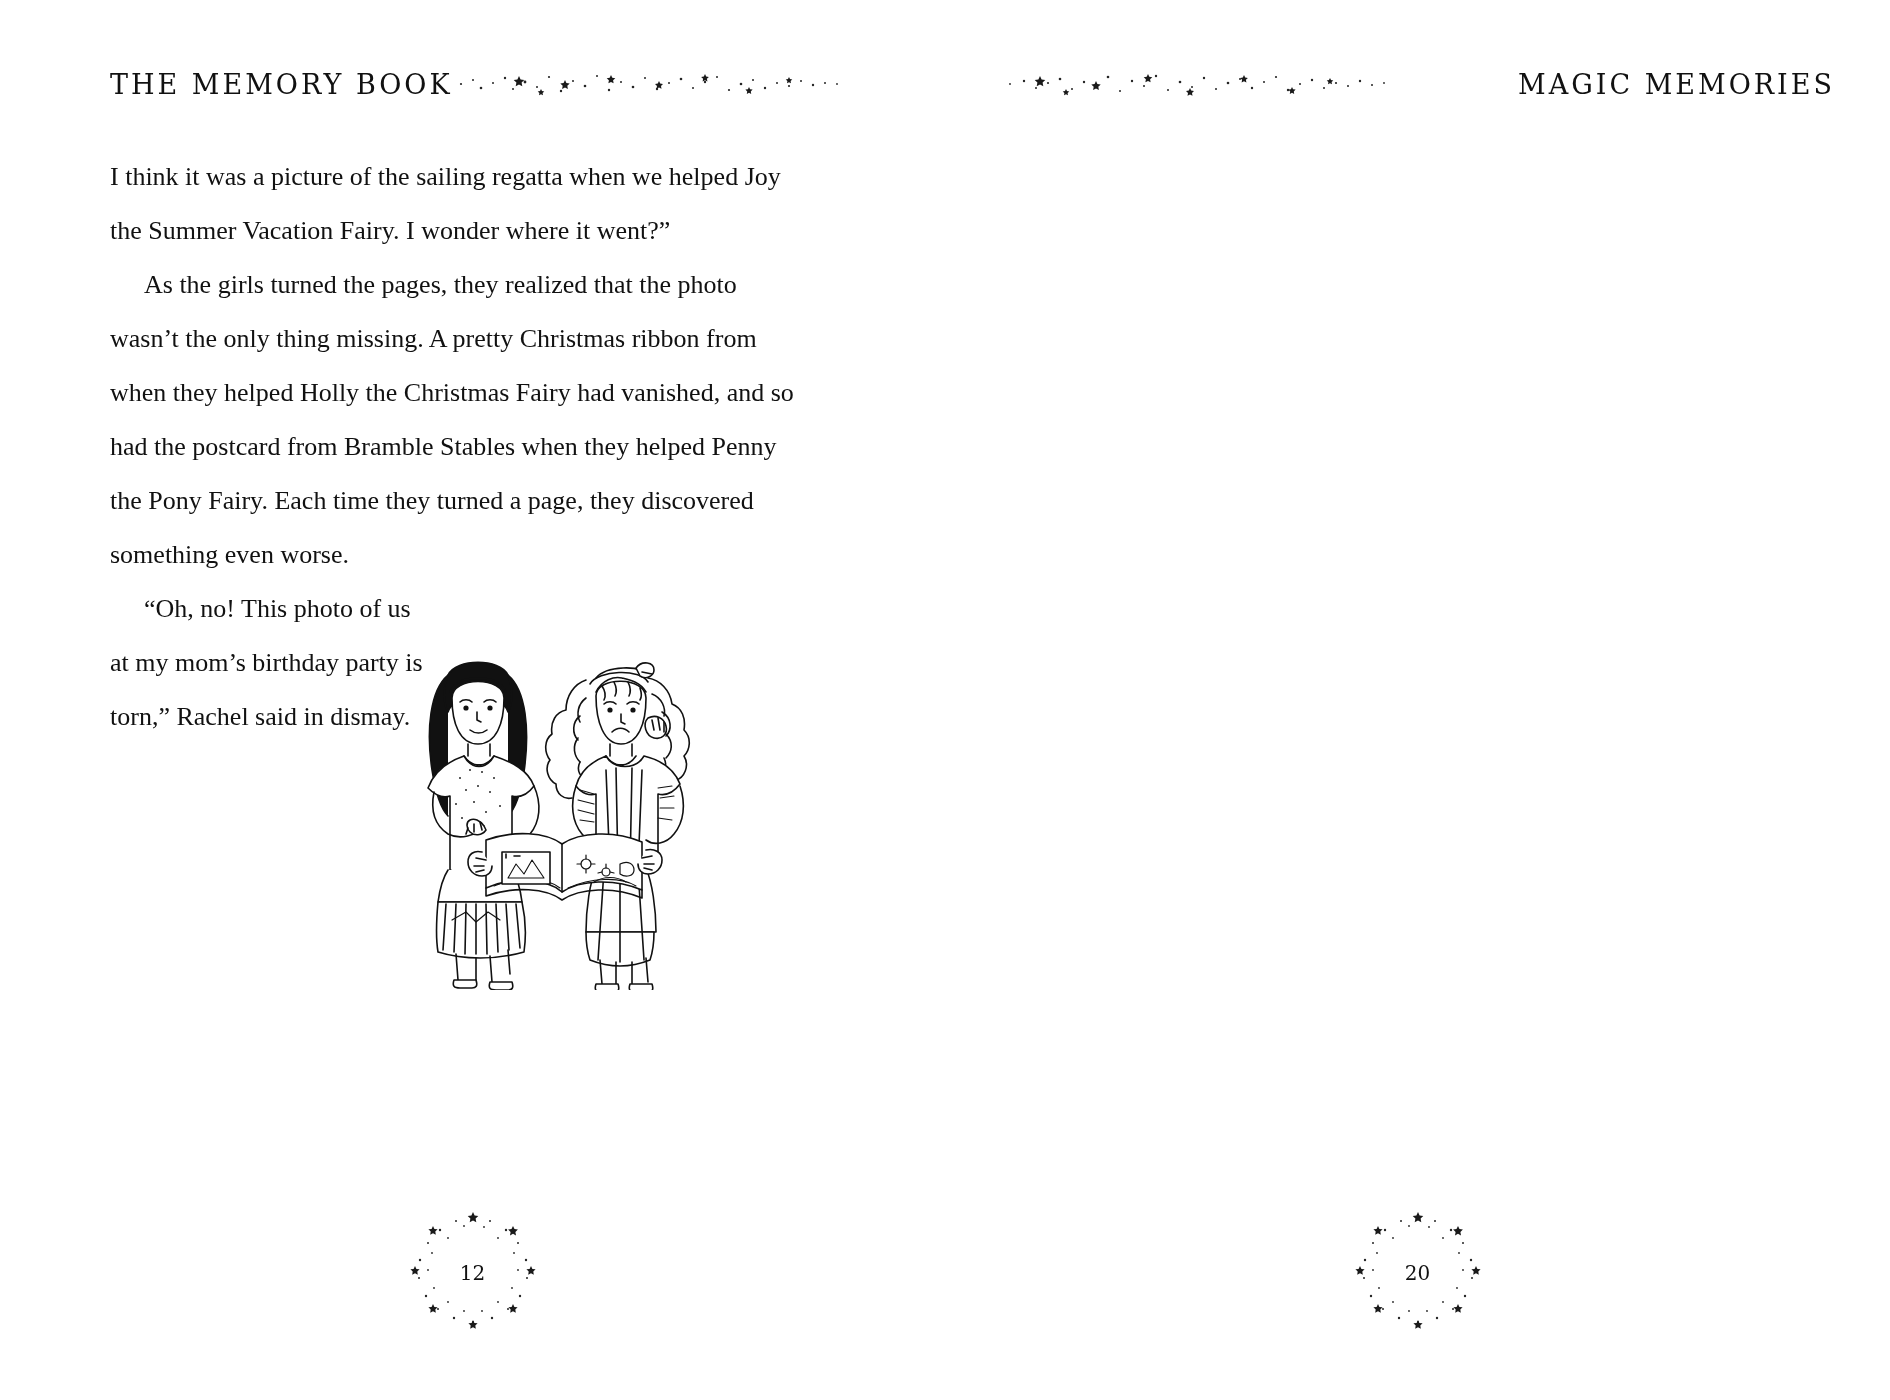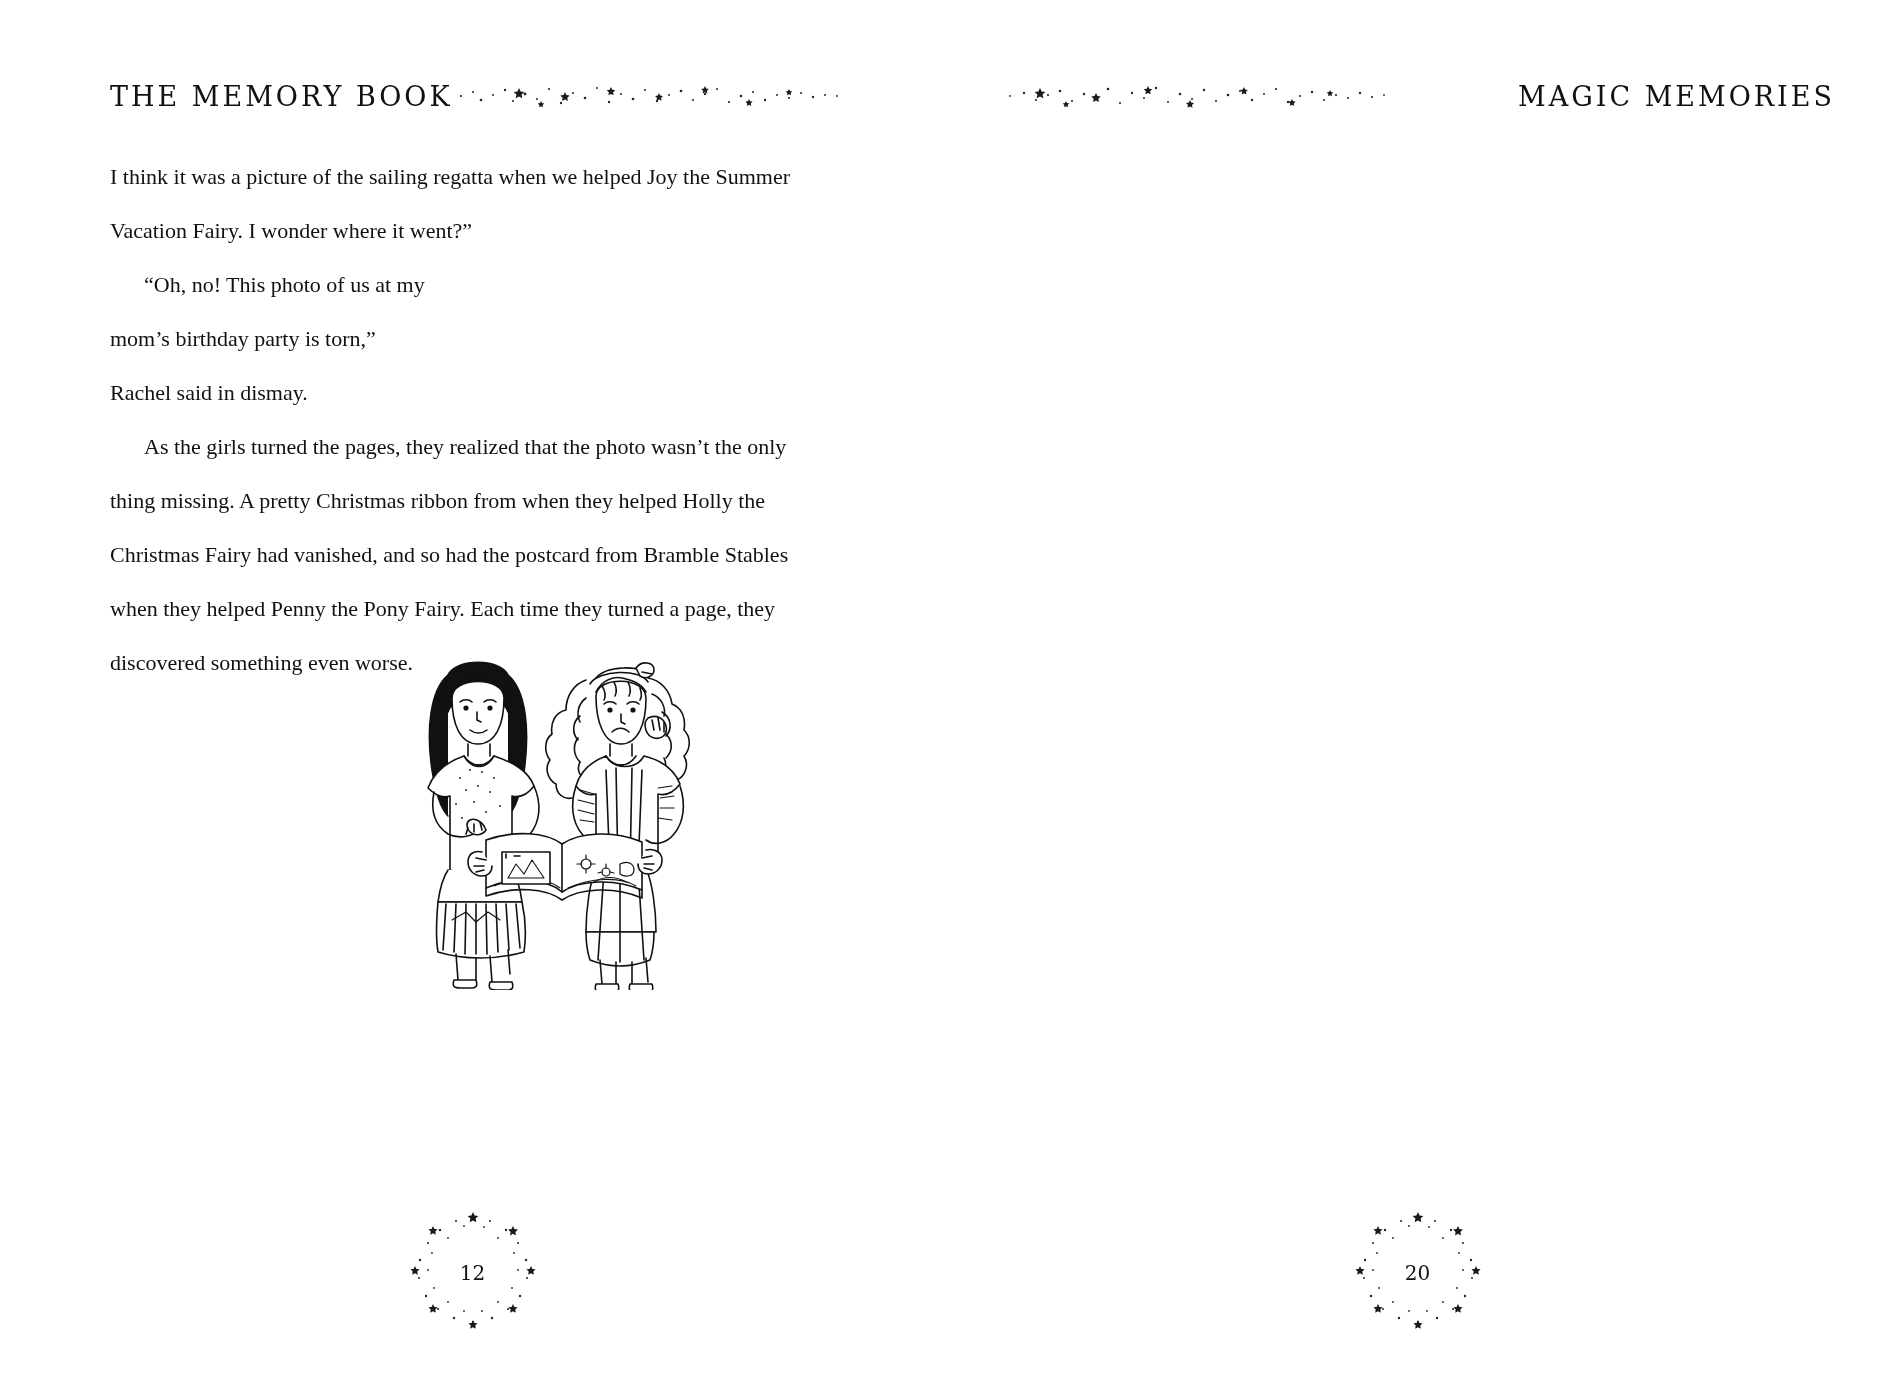--- a/index.html
+++ b/index.html
@@ -23,21 +23,21 @@
   .page {
     position: relative;
     width: 945px;
     height: 1400px;
     box-sizing: border-box;
   }
 
   
   .runhead {
     position: absolute;
-    top: 76px;
+    top: 64px;
     height: 40px;
     display: flex;
     align-items: center;
     width: 100%;
   }
   .runhead-left { left: 110px; width: 780px; }
   .runhead-right { left: 55px; width: 835px; justify-content: center; }
 
   .runhead-text {
     font-family: "DejaVu Serif", serif;
@@ -55,21 +55,21 @@
     flex: 1;
     height: 34px;
     overflow: hidden;
   }
   .starbar svg { display: block; }
 
   
   .col {
     position: absolute;
     top: 150px;
-    font-size: 22px;
+    font-size: 26px;
     line-height: 54px;
     color: #111;
   }
   .col-left { left: 110px; width: 700px; }
 
   .col p {
     margin: 0;
     text-indent: 0;
   }
   .col p.ind { text-indent: 34px; }
@@ -168,22 +168,22 @@
               <path d="M88 22 l1 2.1 2.3 .3 -1.7 1.6 .4 2.3 -2 -1.1 -2 1.1 .4 -2.3 -1.7 -1.6 2.3 -.3z"></path>
               <path d="M336 10 l1 2.1 2.3 .3 -1.7 1.6 .4 2.3 -2 -1.1 -2 1.1 .4 -2.3 -1.7 -1.6 2.3 -.3z"></path>
             </g>
           </g>
         </svg>
       </div>
     </div>
 
     <div class="col col-left">
       <p>I think it was a picture of the sailing regatta when we helped Joy the Summer Vacation Fairy. I wonder where it went?”</p>
+      <p class="ind">As the girls turned the pages, they realized that the photo wasn’t the only thing missing. A pretty Christmas ribbon from when they helped Holly the Christmas Fairy had vanished, and so had the postcard from Bramble Stables when they helped Penny the Pony Fairy. Each time they turned a page, they discovered something even worse.</p>
       <p class="ind" style="width:320px">“Oh, no! This photo of us at my mom’s birthday party is torn,” Rachel said in dismay.</p>
-      <p class="ind">As the girls turned the pages, they realized that the photo wasn’t the only thing missing. A pretty Christmas ribbon from when they helped Holly the Christmas Fairy had vanished, and so had the postcard from Bramble Stables when they helped Penny the Pony Fairy. Each time they turned a page, they discovered something even worse.</p>
     </div>
 
     <div class="illus" id="illus-two-girls">
       <svg width="340" height="370" viewBox="0 0 340 370" fill="none" stroke="#111" stroke-width="1.6" stroke-linecap="round" stroke-linejoin="round">
 
         <path d="M58 55 C40 70 36 110 42 150 C46 176 52 190 58 196" fill="#111" stroke="#111"></path>
         <path d="M118 55 C136 70 140 110 134 152 C130 178 124 190 118 196" fill="#111" stroke="#111"></path>
         <path d="M58 55 C66 38 110 38 118 55 C124 70 122 84 118 92 C110 70 66 70 58 92 C54 84 52 70 58 55Z" fill="#111" stroke="#111"></path>
 
         <path d="M62 78 C62 56 114 56 114 78 C114 104 106 124 88 124 C70 124 62 104 62 78Z" fill="#fff"></path>

